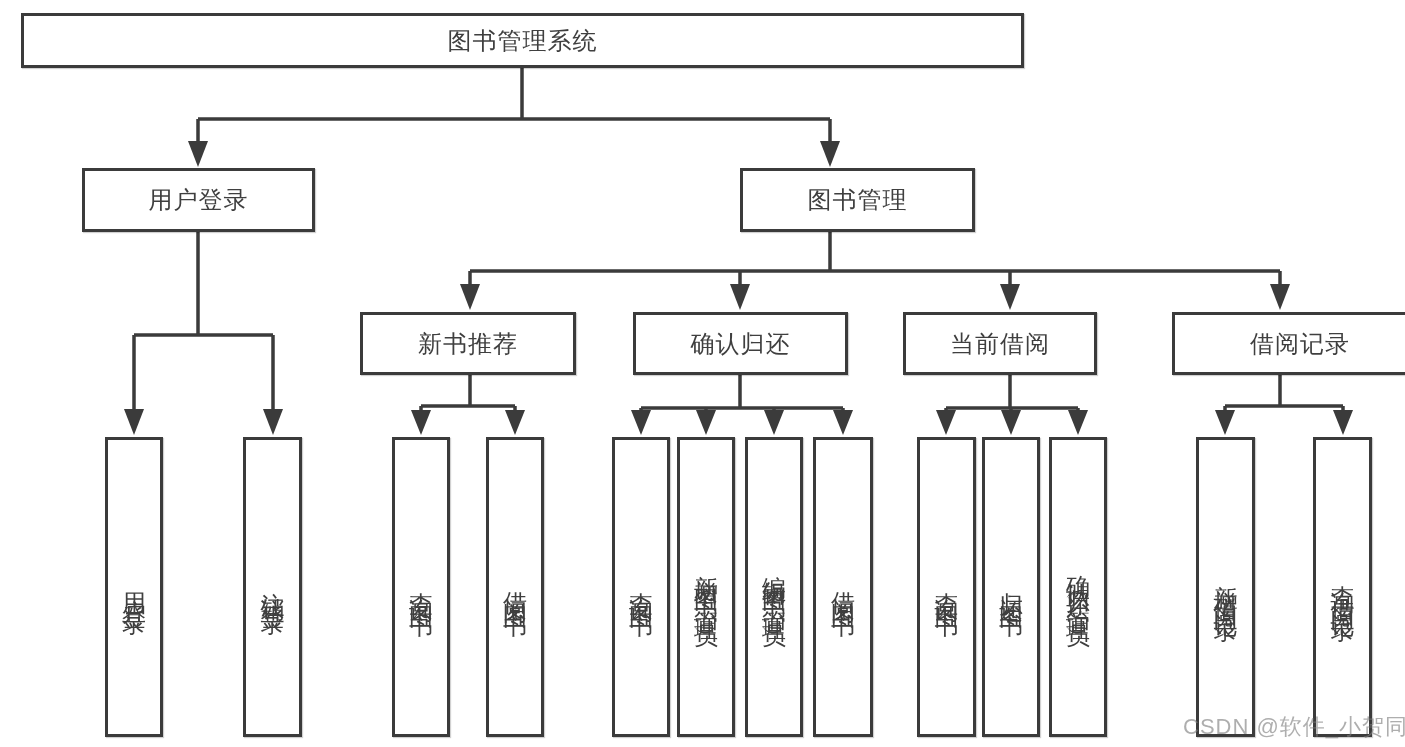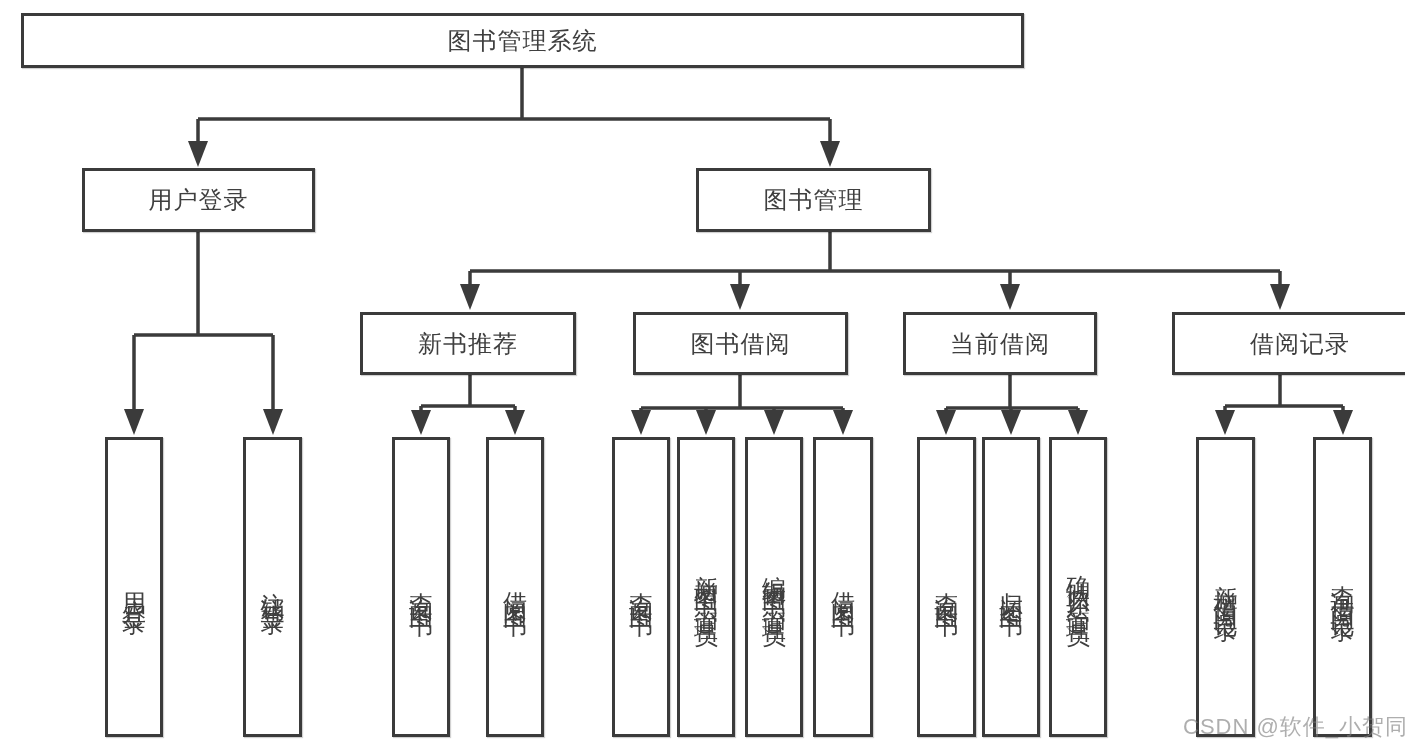--- a/index.html
+++ b/index.html
@@ -90,29 +90,29 @@
     </g>
   </svg>
 
   <div class="box" style="left:21px;top:13px;width:1003px;height:55px">
     <span>图书管理系统</span>
   </div>
 
   <div class="box" style="left:82px;top:168px;width:233px;height:64px">
     <span>用户登录</span>
   </div>
-  <div class="box" style="left:696px;top:168px;width:235px;height:64px">
+  <div class="box" style="left:740px;top:168px;width:235px;height:64px">
     <span>图书管理</span>
   </div>
 
   <div class="box" style="left:360px;top:312px;width:216px;height:63px">
     <span>新书推荐</span>
   </div>
   <div class="box" style="left:633px;top:312px;width:215px;height:63px">
-    <span>图书借阅</span>
+    <span>确认归还</span>
   </div>
   <div class="box" style="left:903px;top:312px;width:194px;height:63px">
     <span>当前借阅</span>
   </div>
   <div class="box" style="left:1172px;top:312px;width:256px;height:63px">
     <span>借阅记录</span>
   </div>
 
   <div class="box v" style="left:105px;top:437px;width:58px;height:300px">
     <span>用户登录</span>

